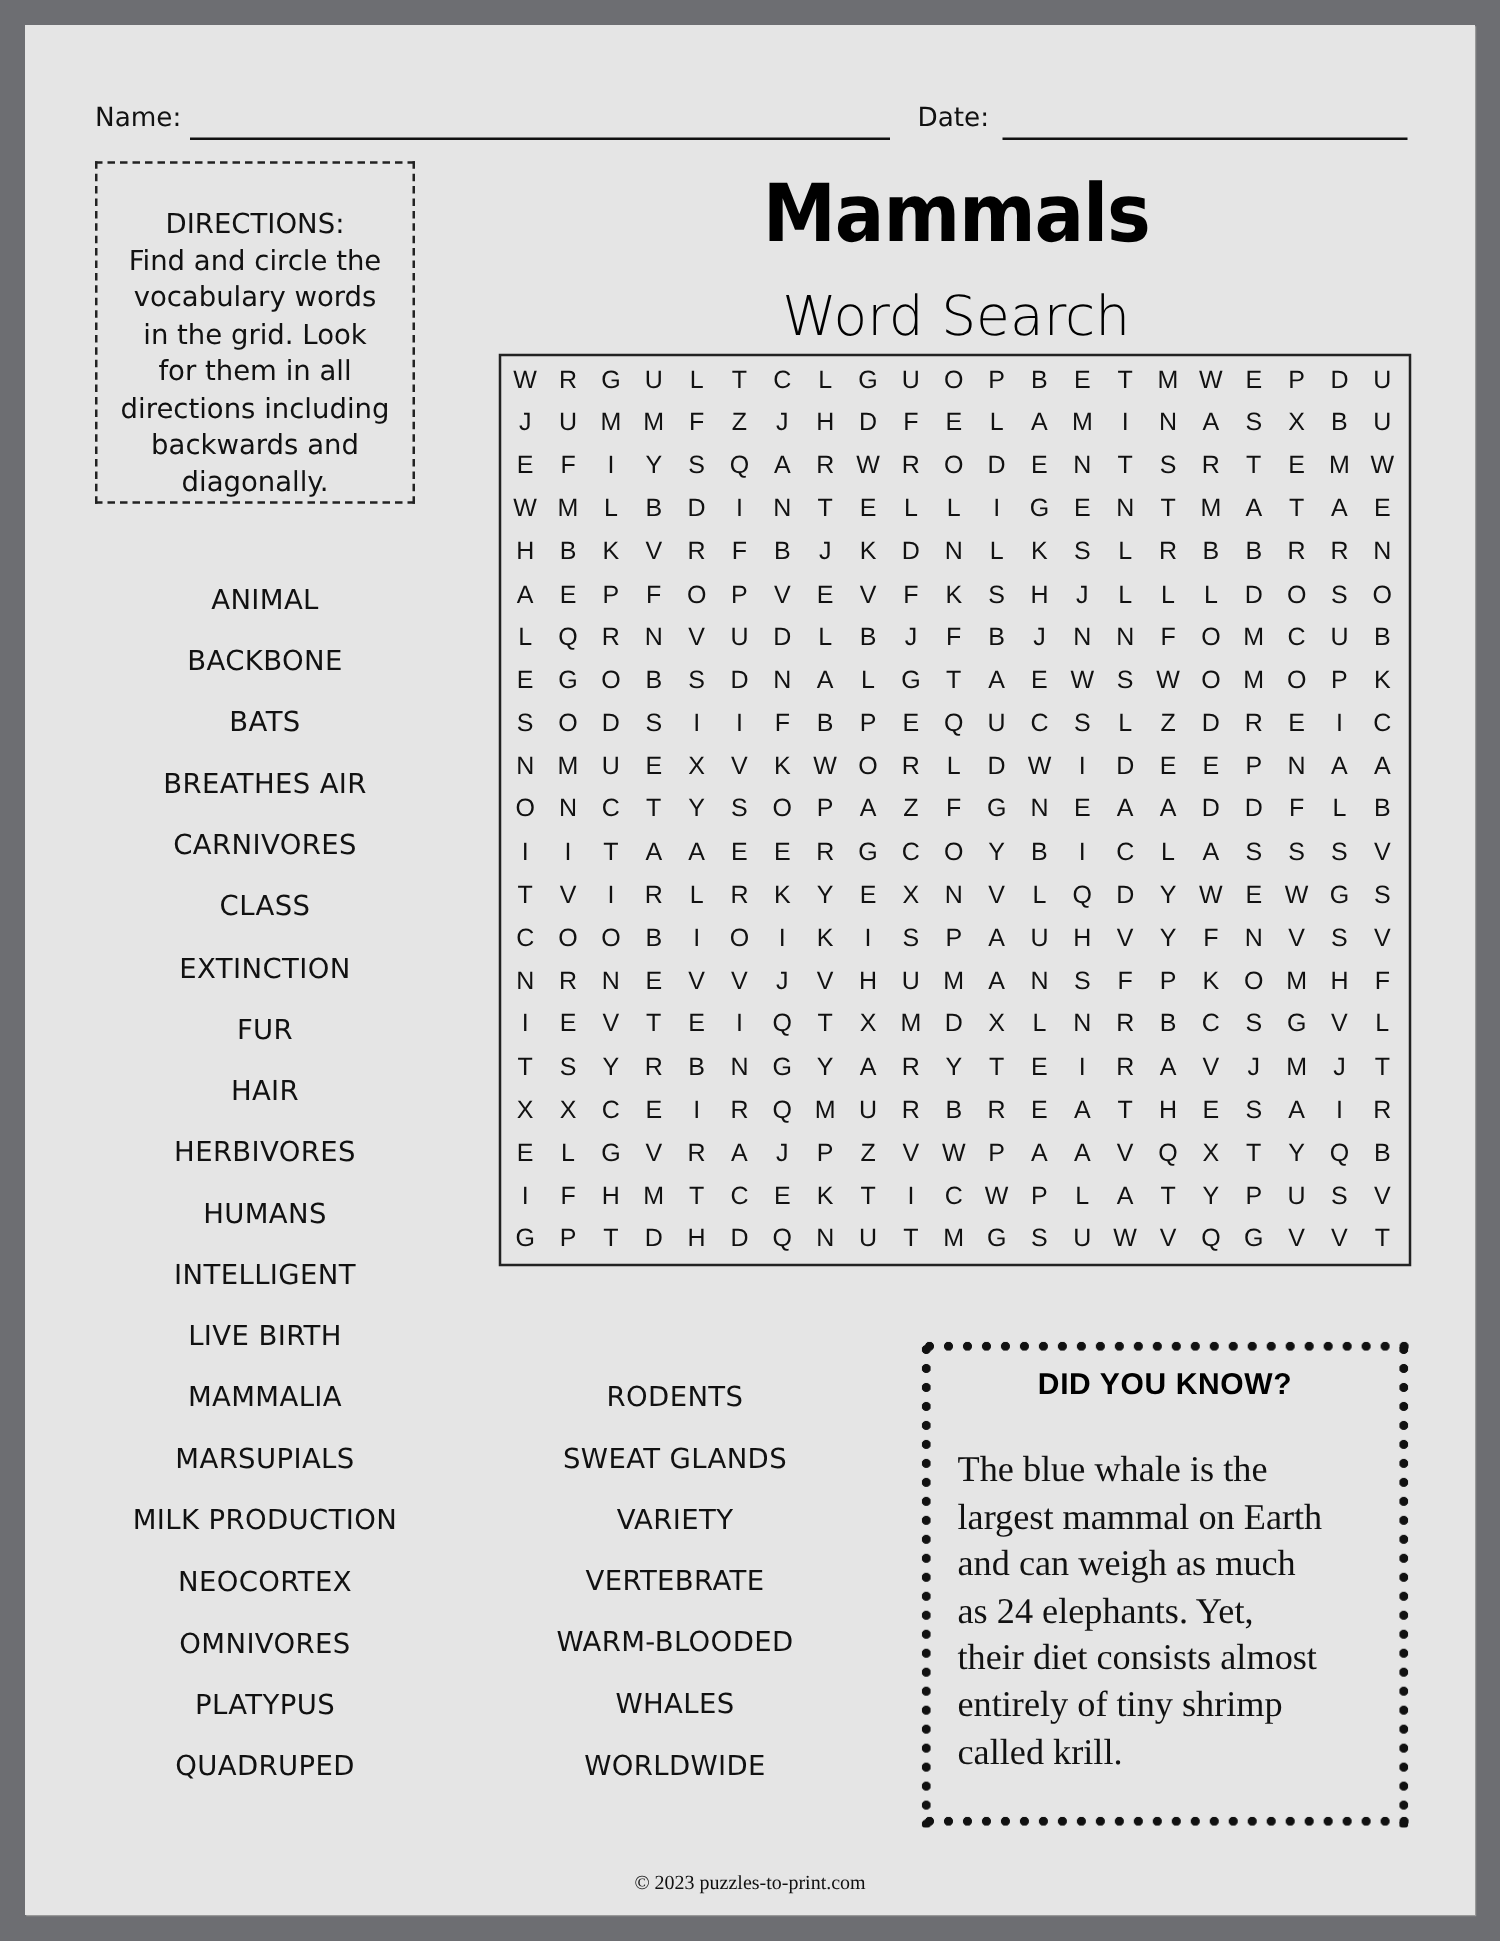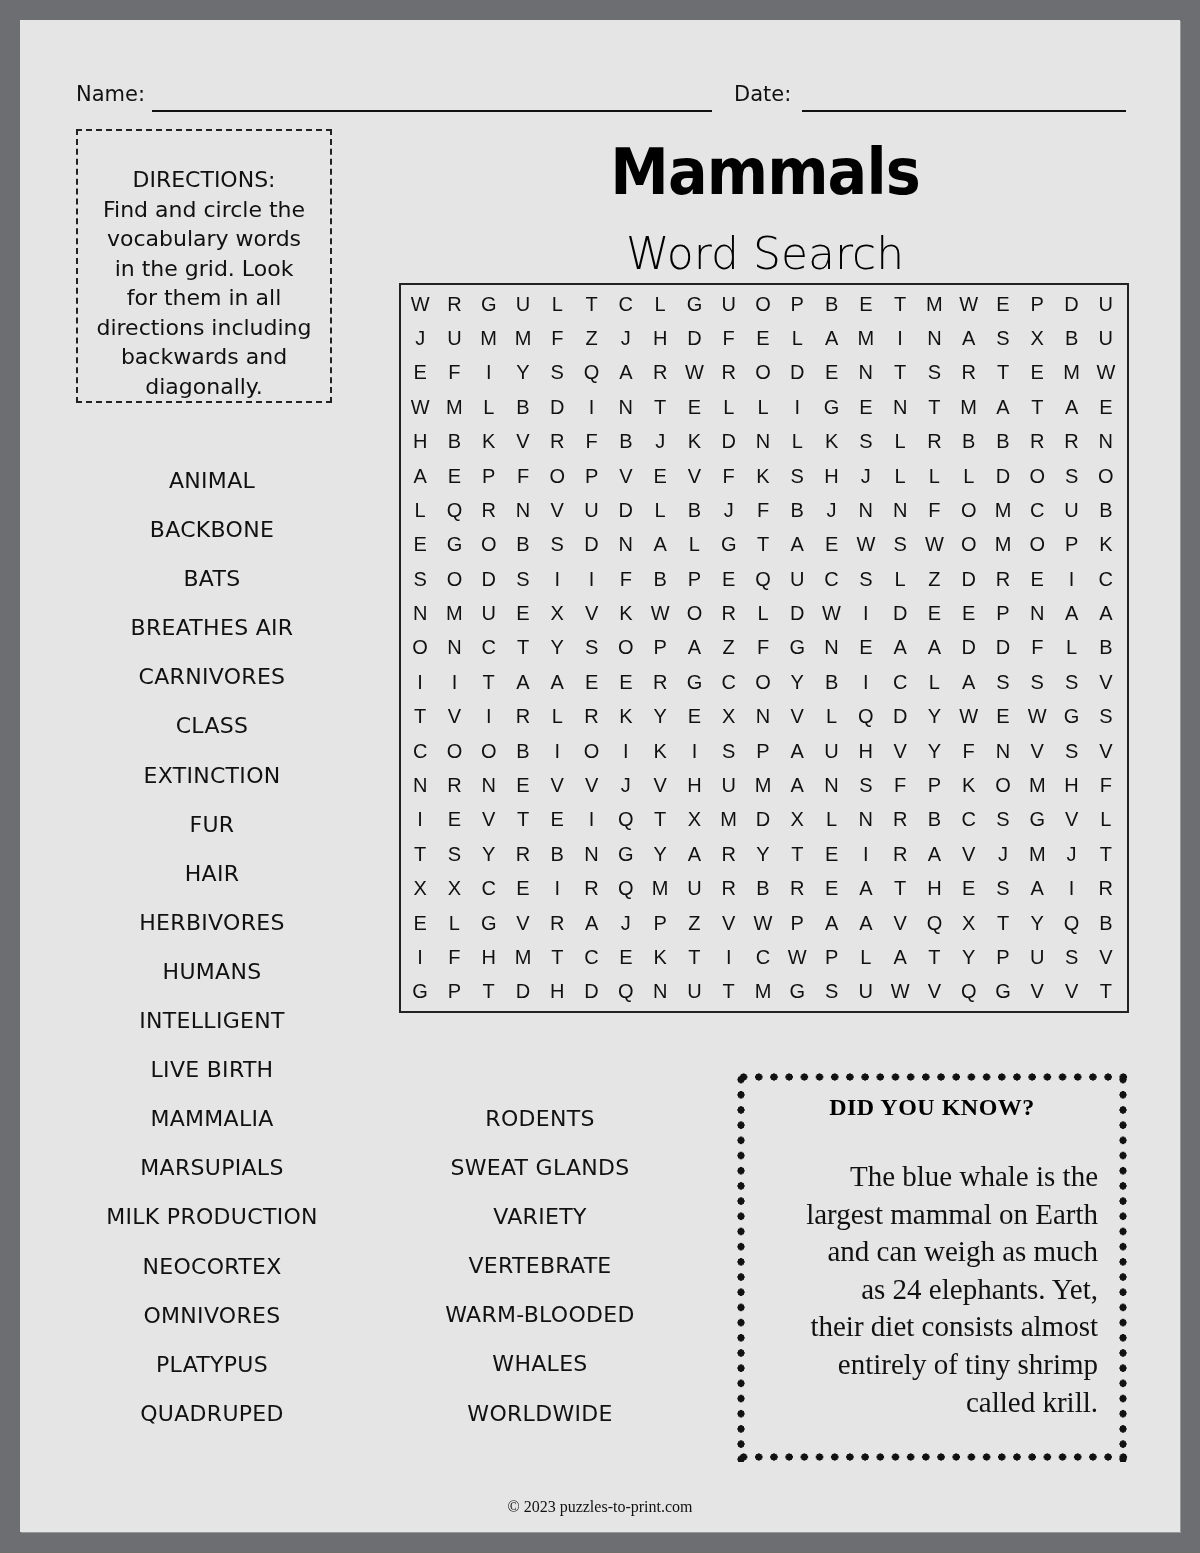--- a/index.html
+++ b/index.html
@@ -57,24 +57,24 @@
       radial-gradient(circle, #111 3.4px, transparent 3.8px),
       radial-gradient(circle, #111 3.4px, transparent 3.8px),
       radial-gradient(circle, #111 3.4px, transparent 3.8px),
       radial-gradient(circle, #111 3.4px, transparent 3.8px);
     background-size: 15.2px 10px, 15.2px 10px, 10px 15.2px, 10px 15.2px;
     background-repeat: repeat-x, repeat-x, repeat-y, repeat-y;
     background-position: 0 0, 0 100%, 0 0, 100% 0;
   }
   .dyk-title {
     position:absolute; top:22px; left:0; right:0; text-align:center;
-    font-family:Liberation Serif, serif; font-weight:900; font-size:24px; letter-spacing:0.5px;
+    font-family:Liberation Sans, sans-serif; font-weight:900; font-size:24px; letter-spacing:0.5px;
   }
   .dyk-body {
-    position:absolute; top:86px; left:30px; right:30px; text-align:right;
+    position:absolute; top:86px; left:30px; right:30px; text-align:left;
     font-size:29px; line-height:37.6px;
   }
   .dyk-line { display:block; white-space:nowrap; }
 
   .footer {
     position:absolute; top:1478px; left:0; right:0; text-align:center;
     font-size:16px;
   }
 </style>
 </head>

